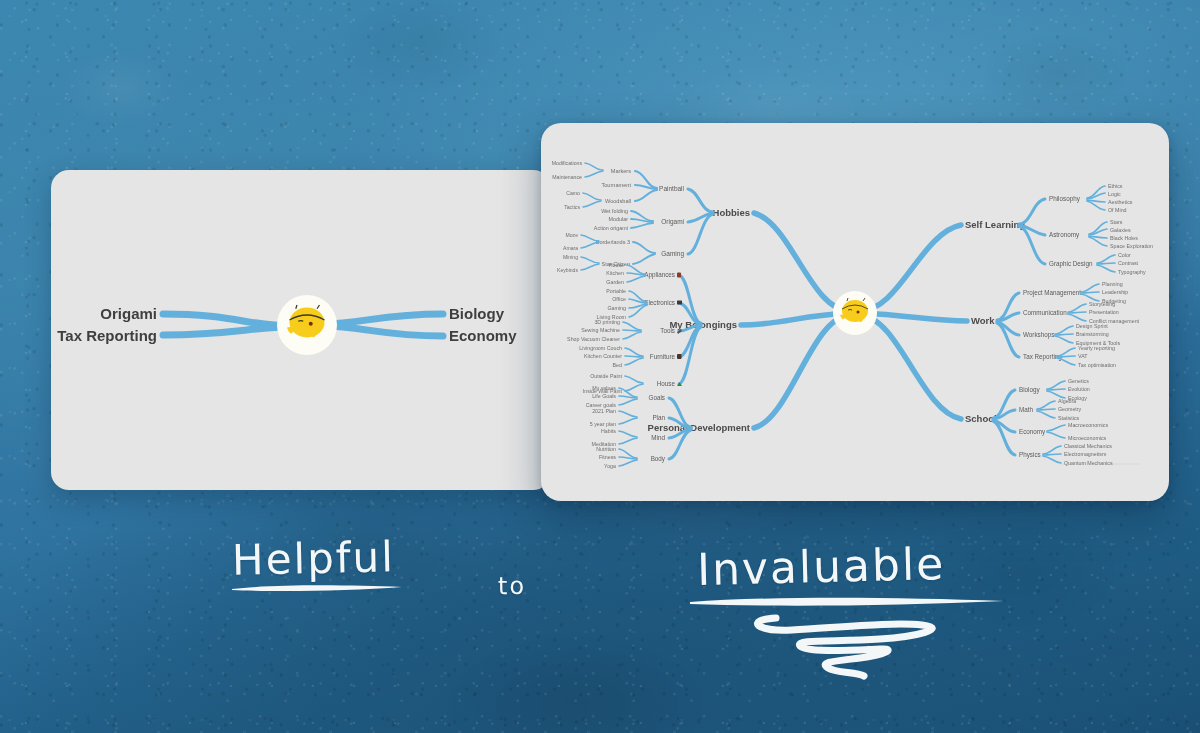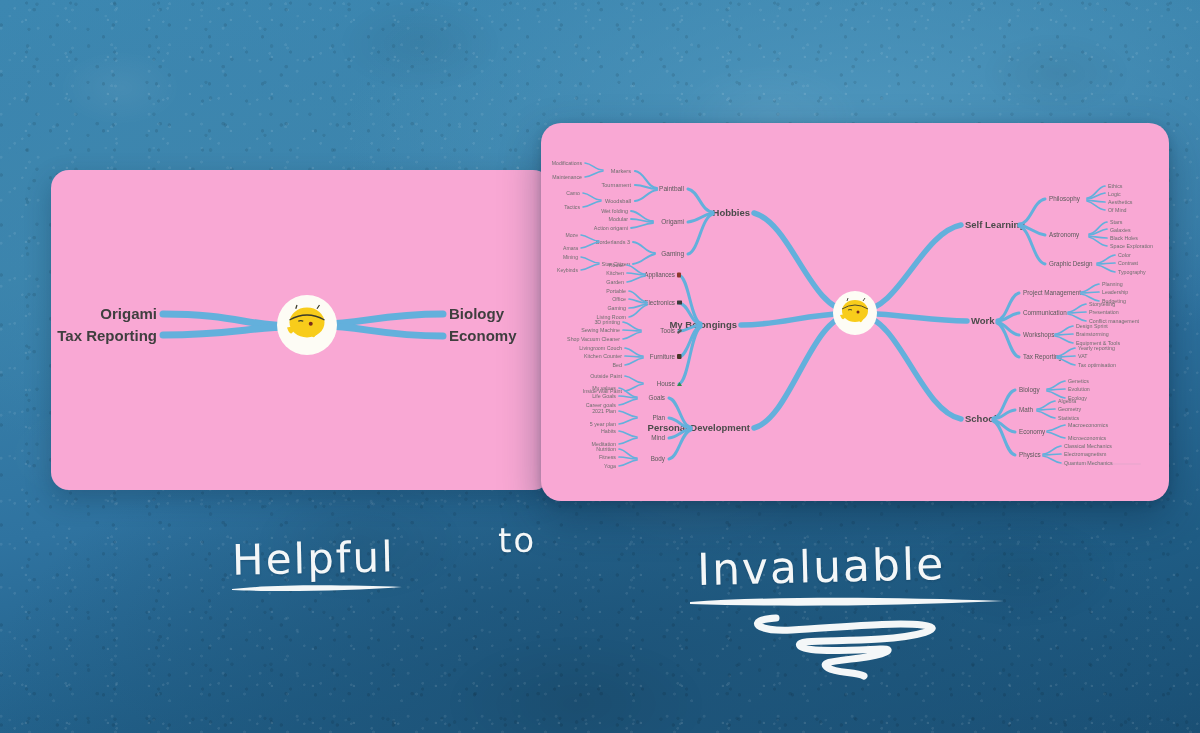--- a/index.html
+++ b/index.html
@@ -52,21 +52,21 @@
       radial-gradient(ellipse 130px 75px at 8% 62%, rgba(255,255,255,.10), transparent 72%),
       radial-gradient(ellipse 150px 85px at 30% 74%, rgba(0,0,0,.15), transparent 72%),
       radial-gradient(ellipse 160px 90px at 58% 66%, rgba(255,255,255,.10), transparent 74%),
       radial-gradient(ellipse 140px 80px at 85% 78%, rgba(0,0,0,.16), transparent 72%),
       radial-gradient(ellipse 180px 95px at 48% 96%, rgba(0,0,0,.18), transparent 74%);
   }
 
   
   .card {
     position: absolute;
-    background: #f9a8d4;
+    background: #e5e5e5;
     border-radius: 18px;
     overflow: hidden;
   }
   #card-back {
     left: 51px; top: 170px; width: 500px; height: 320px;
     box-shadow: 0 10px 26px rgba(10,40,65,.30);
   }
   #card-front {
     left: 541px; top: 123px; width: 628px; height: 378px;
     border-radius: 20px;
@@ -83,21 +83,21 @@
   .hand {
     position: absolute;
     color: #f4f7f8;
     font-family: "DejaVu Sans", sans-serif;
     font-weight: 400;
     letter-spacing: 2px;
     white-space: nowrap;
     text-shadow: 0 1px 2px rgba(10,40,65,.25);
   }
   #hand-helpful { left: 232px; top: 534px; font-size: 42px; transform: rotate(-1.2deg); }
-  #hand-to      { left: 498px; top: 520px; font-size: 34px; transform: rotate(-0.6deg); }
+  #hand-to      { left: 498px; top: 572px; font-size: 24px; transform: rotate(-0.6deg); }
   #hand-invaluable { left: 697px; top: 541px; font-size: 44px; transform: rotate(-1.4deg); }
   .hand-ink { position: absolute; }
 </style>
 </head>
 <body>
 
 <div id="bg">
   <div class="base"></div>
   <div class="mottle"></div>
   <div class="grain"></div>

